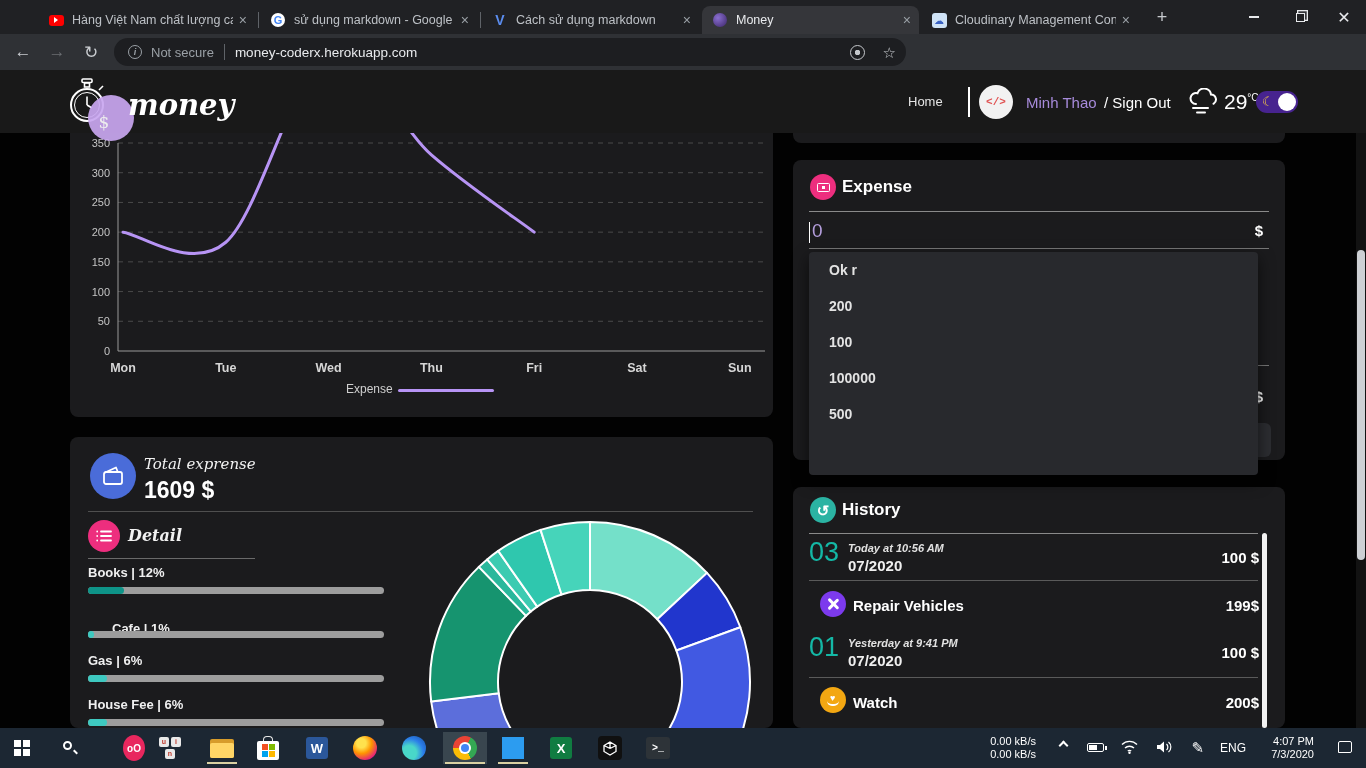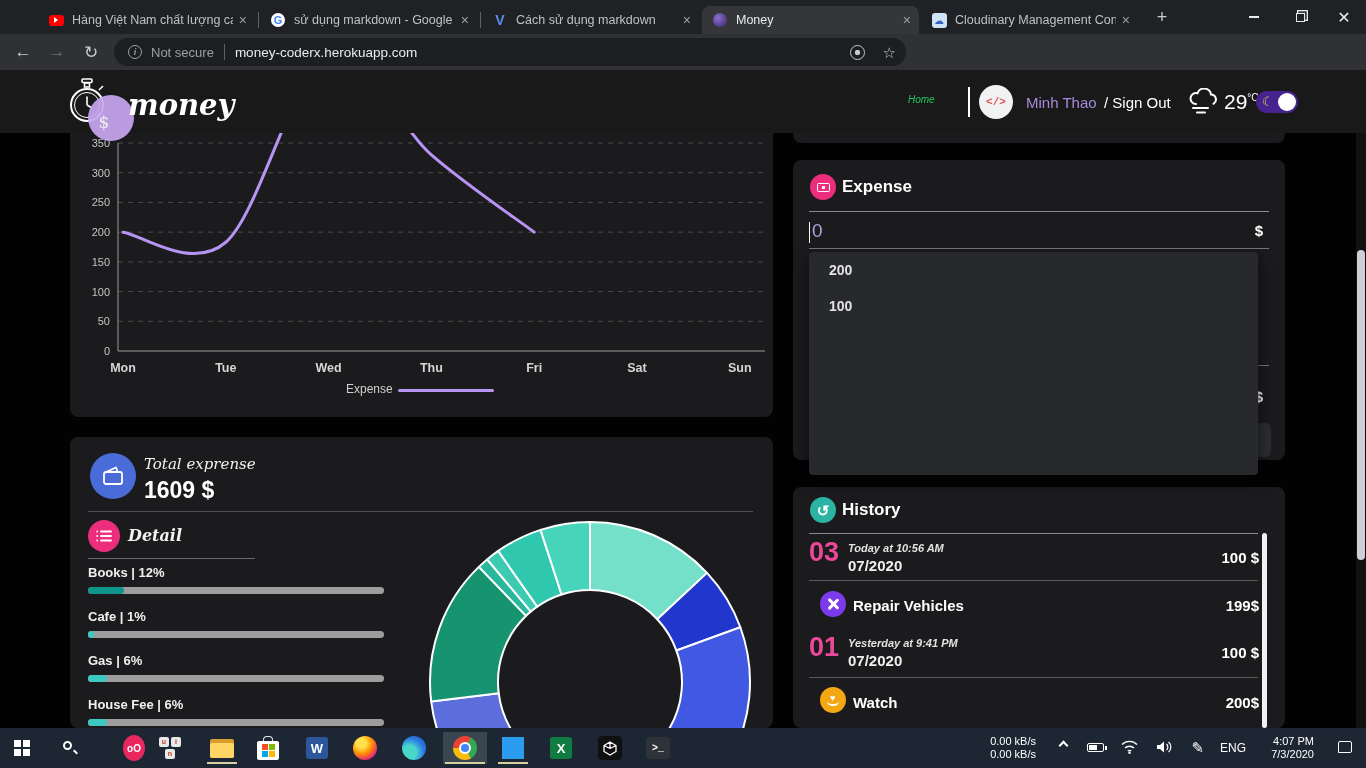--- a/index.html
+++ b/index.html
@@ -27,21 +27,21 @@
   .hline{position:absolute;height:1px;background:#555;}
   .bar-track{position:absolute;left:18px;width:296px;height:7px;background:#9d9d9d;border-radius:4px;}
   .bar-fill{display:block;height:7px;border-radius:4px;}
   .bar-label{position:absolute;left:18px;color:#f0f0f0;font-size:13px;font-weight:bold;}
   .dd{position:absolute;background:#28292d;border-radius:4px;box-shadow:0 6px 16px rgba(0,0,0,.6);z-index:8;padding:0;}
   .dd-item{height:36px;line-height:36px;padding-left:20px;color:#e3e3e3;font-size:14px;font-weight:bold;}
   .circ{border-radius:50%;display:flex;align-items:center;justify-content:center;}
   .amt{position:absolute;color:#fff;font-weight:bold;font-size:15px;}
   .when{position:absolute;color:#e2e2e2;font-size:11px;font-weight:bold;font-style:italic;}
   .mon{position:absolute;color:#efefef;font-size:15px;font-weight:bold;}
-  .dayno{position:absolute;color:#ec4899;font-size:27px;font-weight:bold;}
+  .dayno{position:absolute;color:#14b8a6;font-size:27px;}
   
   .taskbar{position:absolute;left:0;top:728px;width:1366px;height:40px;background:#1c2733;}
   .tb{position:absolute;top:4px;width:44px;height:32px;display:flex;align-items:center;justify-content:center;}
   .underl{position:absolute;bottom:0;height:2.5px;background:#d9d0a2;}
   .trayic{position:absolute;top:10px;color:#fff;font-size:14px;}
   .traytxt{color:#fff;font-size:11px;line-height:13px;text-align:right;}
 </style>
 </head>
 <body>
 
@@ -166,21 +166,21 @@
         <line x1="35" y1="12" x2="39" y2="8" stroke="#fff" stroke-width="1.6"></line>
         <circle cx="23" cy="27" r="16" fill="none" stroke="#fff" stroke-width="2"></circle>
         <circle cx="23" cy="27" r="12.5" fill="none" stroke="#fff" stroke-width="1"></circle>
         <line x1="23" y1="27" x2="23" y2="18.5" stroke="#fff" stroke-width="1.6"></line>
         <line x1="23" y1="27" x2="28" y2="30" stroke="#fff" stroke-width="1.6"></line>
       </svg>
       <div class="a circ" style="left:88px;top:25px;width:46px;height:46px;background:#c9a7f0;opacity:.92;z-index:6;">
         <span style="color:#fff;font-size:17px;font-family:'DejaVu Serif',serif;margin-right:14px;margin-top:8px;">$</span>
       </div>
       <div class="a serif-i" style="left:128px;top:18px;font-size:29px;font-weight:bold;color:#fff;z-index:7;">money</div>
-      <div class="a" style="left:908px;top:24px;font-size:10px;color:#22c55e;font-style:italic;">Home</div>
+      <div class="a" style="left:908px;top:24px;font-size:13px;color:#e5e5e5;">Home</div>
       <div class="a" style="left:968px;top:17px;width:1.5px;height:30px;background:#fff;"></div>
       <div class="a circ" style="left:979px;top:15px;width:34px;height:34px;background:#f2f2f2;">
         <span style="color:#e05252;font-size:11px;font-weight:bold;font-family:'Liberation Mono',monospace;">&lt;/&gt;</span>
       </div>
       <div class="a" style="left:1026px;top:24px;font-size:15px;color:#a78bdb;">Minh Thao</div>
       <div class="a" style="left:1104px;top:24px;font-size:15px;color:#fff;">/ Sign Out</div>
       <svg class="a" style="left:1188px;top:18px;" width="34" height="28" viewBox="0 0 34 28">
         <path d="M8 16 a5.5 5.5 0 1 1 1.5-10.8 A7 7 0 0 1 23 6.5 a5 5 0 0 1 2.5 9.3" fill="none" stroke="#fff" stroke-width="2" stroke-linecap="round"></path>
         <line x1="5" y1="20" x2="20" y2="20" stroke="#fff" stroke-width="2" stroke-linecap="round"></line>
         <line x1="9" y1="24.5" x2="17" y2="24.5" stroke="#fff" stroke-width="2" stroke-linecap="round"></line>
@@ -251,21 +251,21 @@
             </g>
           </svg>
       </div>
       <div class="a serif-i" style="left:58px;top:89px;font-size:16px;font-weight:bold;color:#f2f2f2;">Detail</div>
       <div class="hline" style="left:18px;top:121px;width:167px;background:#6a6a6a;"></div>
 
       <div class="bar-label" style="top:128px;">Books | 12%</div>
       <div class="bar-track" style="top:150px;">
           <span class="bar-fill" style="width: 12%; background: rgb(14, 148, 136);"></span>
         </div>
-      <div class="bar-label" style="top:172px;">Cafe | 1%</div>
+      <div class="bar-label" style="top:184px;margin-left:24px;">Cafe | 1%</div>
       <div class="bar-track" style="top:194px;">
           <span class="bar-fill" style="width: 2%; background: rgb(62, 201, 192);"></span>
         </div>
       <div class="bar-label" style="top:216px;">Gas | 6%</div>
       <div class="bar-track" style="top:238px;">
           <span class="bar-fill" style="width: 6.5%; background: rgb(62, 201, 192);"></span>
         </div>
       <div class="bar-label" style="top:260px;text-align:right;">House Fee | 6%</div>
       <div class="bar-track" style="top:282px;">
           <span class="bar-fill" style="width: 6.5%; background: rgb(62, 201, 192);"></span>
@@ -299,22 +299,25 @@
         <span class="a" style="left:3px;top:0;font-size:19px;color:#b39ddb;">0</span>
         <span class="a" style="right:6px;top:2px;font-size:15px;font-weight:bold;color:#fff;">$</span>
       </div>
       <div class="hline" style="left:16px;top:88px;width:460px;background:#777;"></div>
       <div class="hline" style="left:16px;top:205px;width:460px;background:#777;"></div>
       <span class="a" style="right:22px;top:228px;font-size:15px;font-weight:bold;color:#fff;">$</span>
       <div class="a" style="left:385px;top:263px;width:93px;height:34px;background:#2c2d31;border-radius:6px;"></div>
     </div>
 
     <div class="dd" style="left:809px;top:182px;width:449px;height:223px;padding-top:0;">
+        <div class="dd-item">Ok r</div>
         <div class="dd-item">200</div>
         <div class="dd-item">100</div>
+        <div class="dd-item">100000</div>
+        <div class="dd-item">500</div>
       </div>
 
     <div class="card" style="left:793px;top:417px;width:492px;height:241px;overflow:hidden;">
       <div class="a circ" style="left:17px;top:10px;width:26px;height:26px;background:#2bb3a3;">
           <span style="color:#fff;font-size:15px;font-weight:bold;line-height:15px;">↺</span>
         </div>
       <div class="a" style="left:49px;top:13px;font-size:17px;font-weight:bold;color:#fff;">History</div>
       <div class="hline" style="left:16px;top:46px;width:449px;background:#8a8a8a;"></div>
 
       <div>

